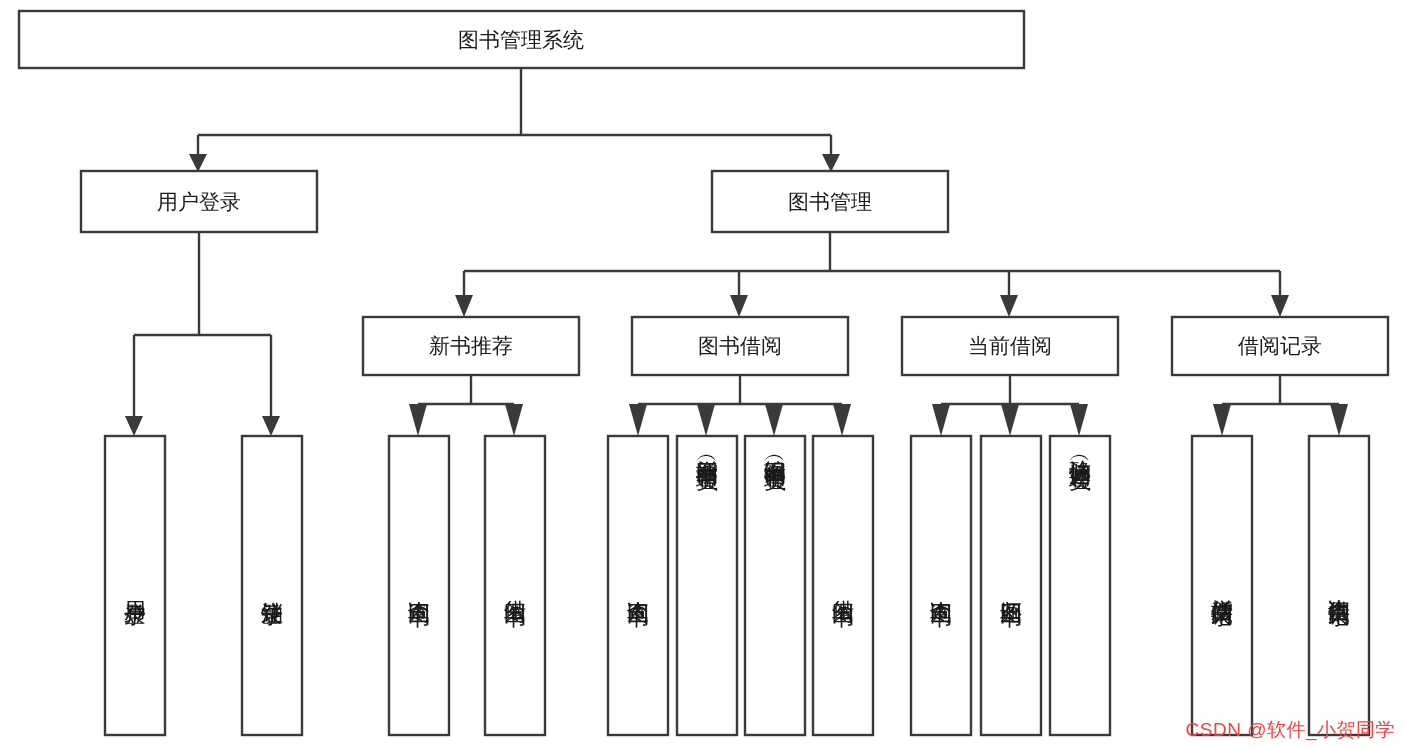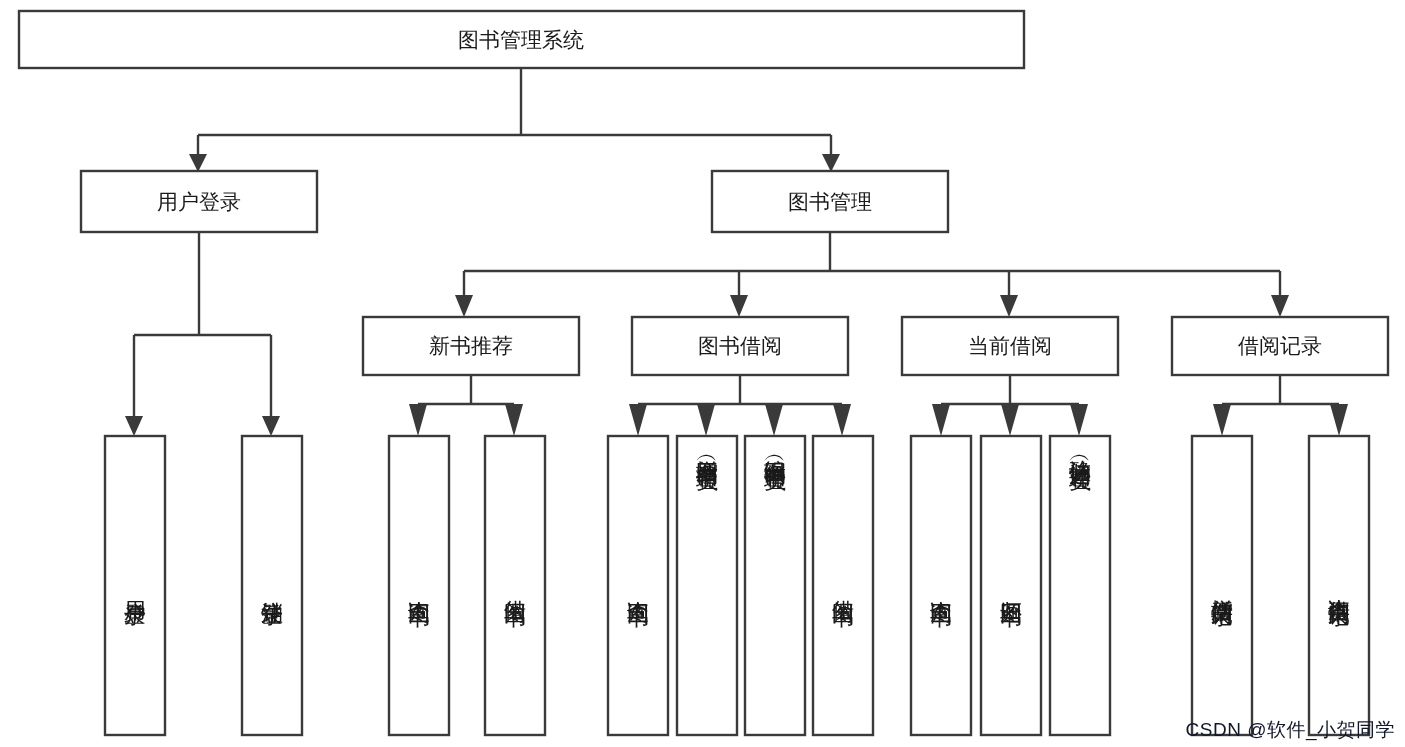--- a/index.html
+++ b/index.html
@@ -66,21 +66,21 @@
   }
   .leaf-label.align-start {
     justify-content: flex-start;
   }
   .watermark {
     position: absolute;
     right: 10px;
     bottom: 4px;
     font-family: "Liberation Sans", "DejaVu Sans", sans-serif;
     font-size: 19px;
-    color: #0f172a;
+    color: #ef4444;
     white-space: nowrap;
     letter-spacing: 0.5px;
   }
 </style>
 </head>
 <body>
 
 <div id="diagram-root">
 
   <svg id="tree-svg" viewBox="0 0 1405 747">

